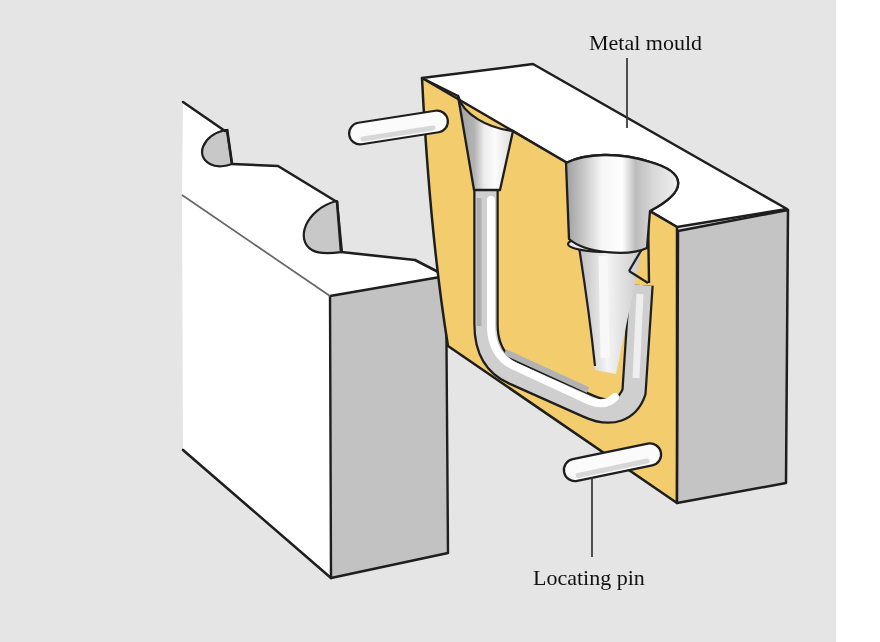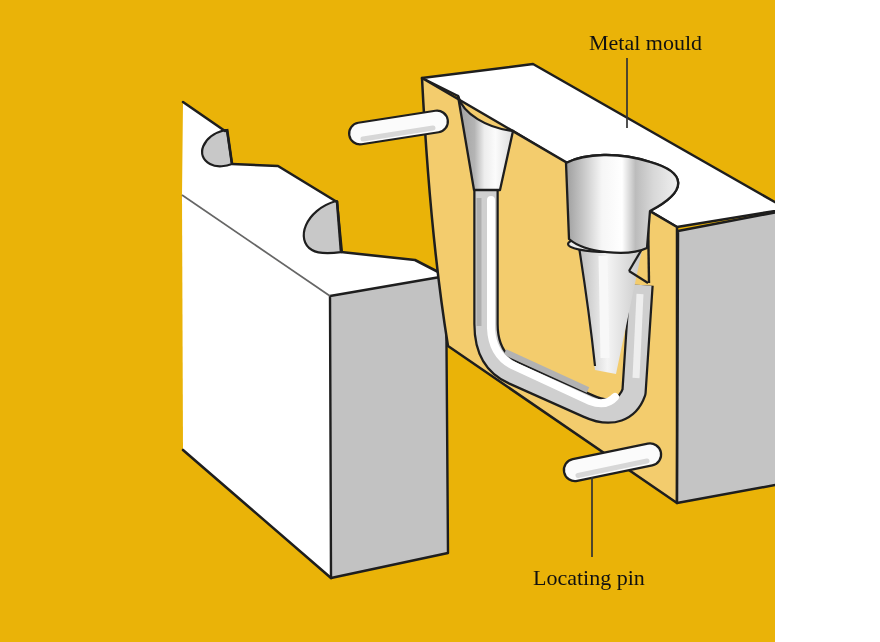--- a/index.html
+++ b/index.html
@@ -1,16 +1,16 @@
 <!DOCTYPE html>
 <html><head>
 <meta charset="utf-8">
 <style>
   html,body{margin:0;padding:0;background:#ffffff;}
-  .stage{position:relative;width:775px;height:642px;background:#eab308;overflow:hidden;
+  .stage{position:relative;width:836px;height:642px;background:#e5e5e5;overflow:hidden;
          font-family:"Liberation Serif","DejaVu Serif",serif;}
   svg{position:absolute;left:0;top:0;}
   text{fill:#111;font-family:"Liberation Serif","DejaVu Serif",serif;font-size:22px;}
 </style>
 </head>
 <body>
 
 <div class="stage">
 <svg width="880" height="642" viewBox="0 0 880 642">
   <defs>

